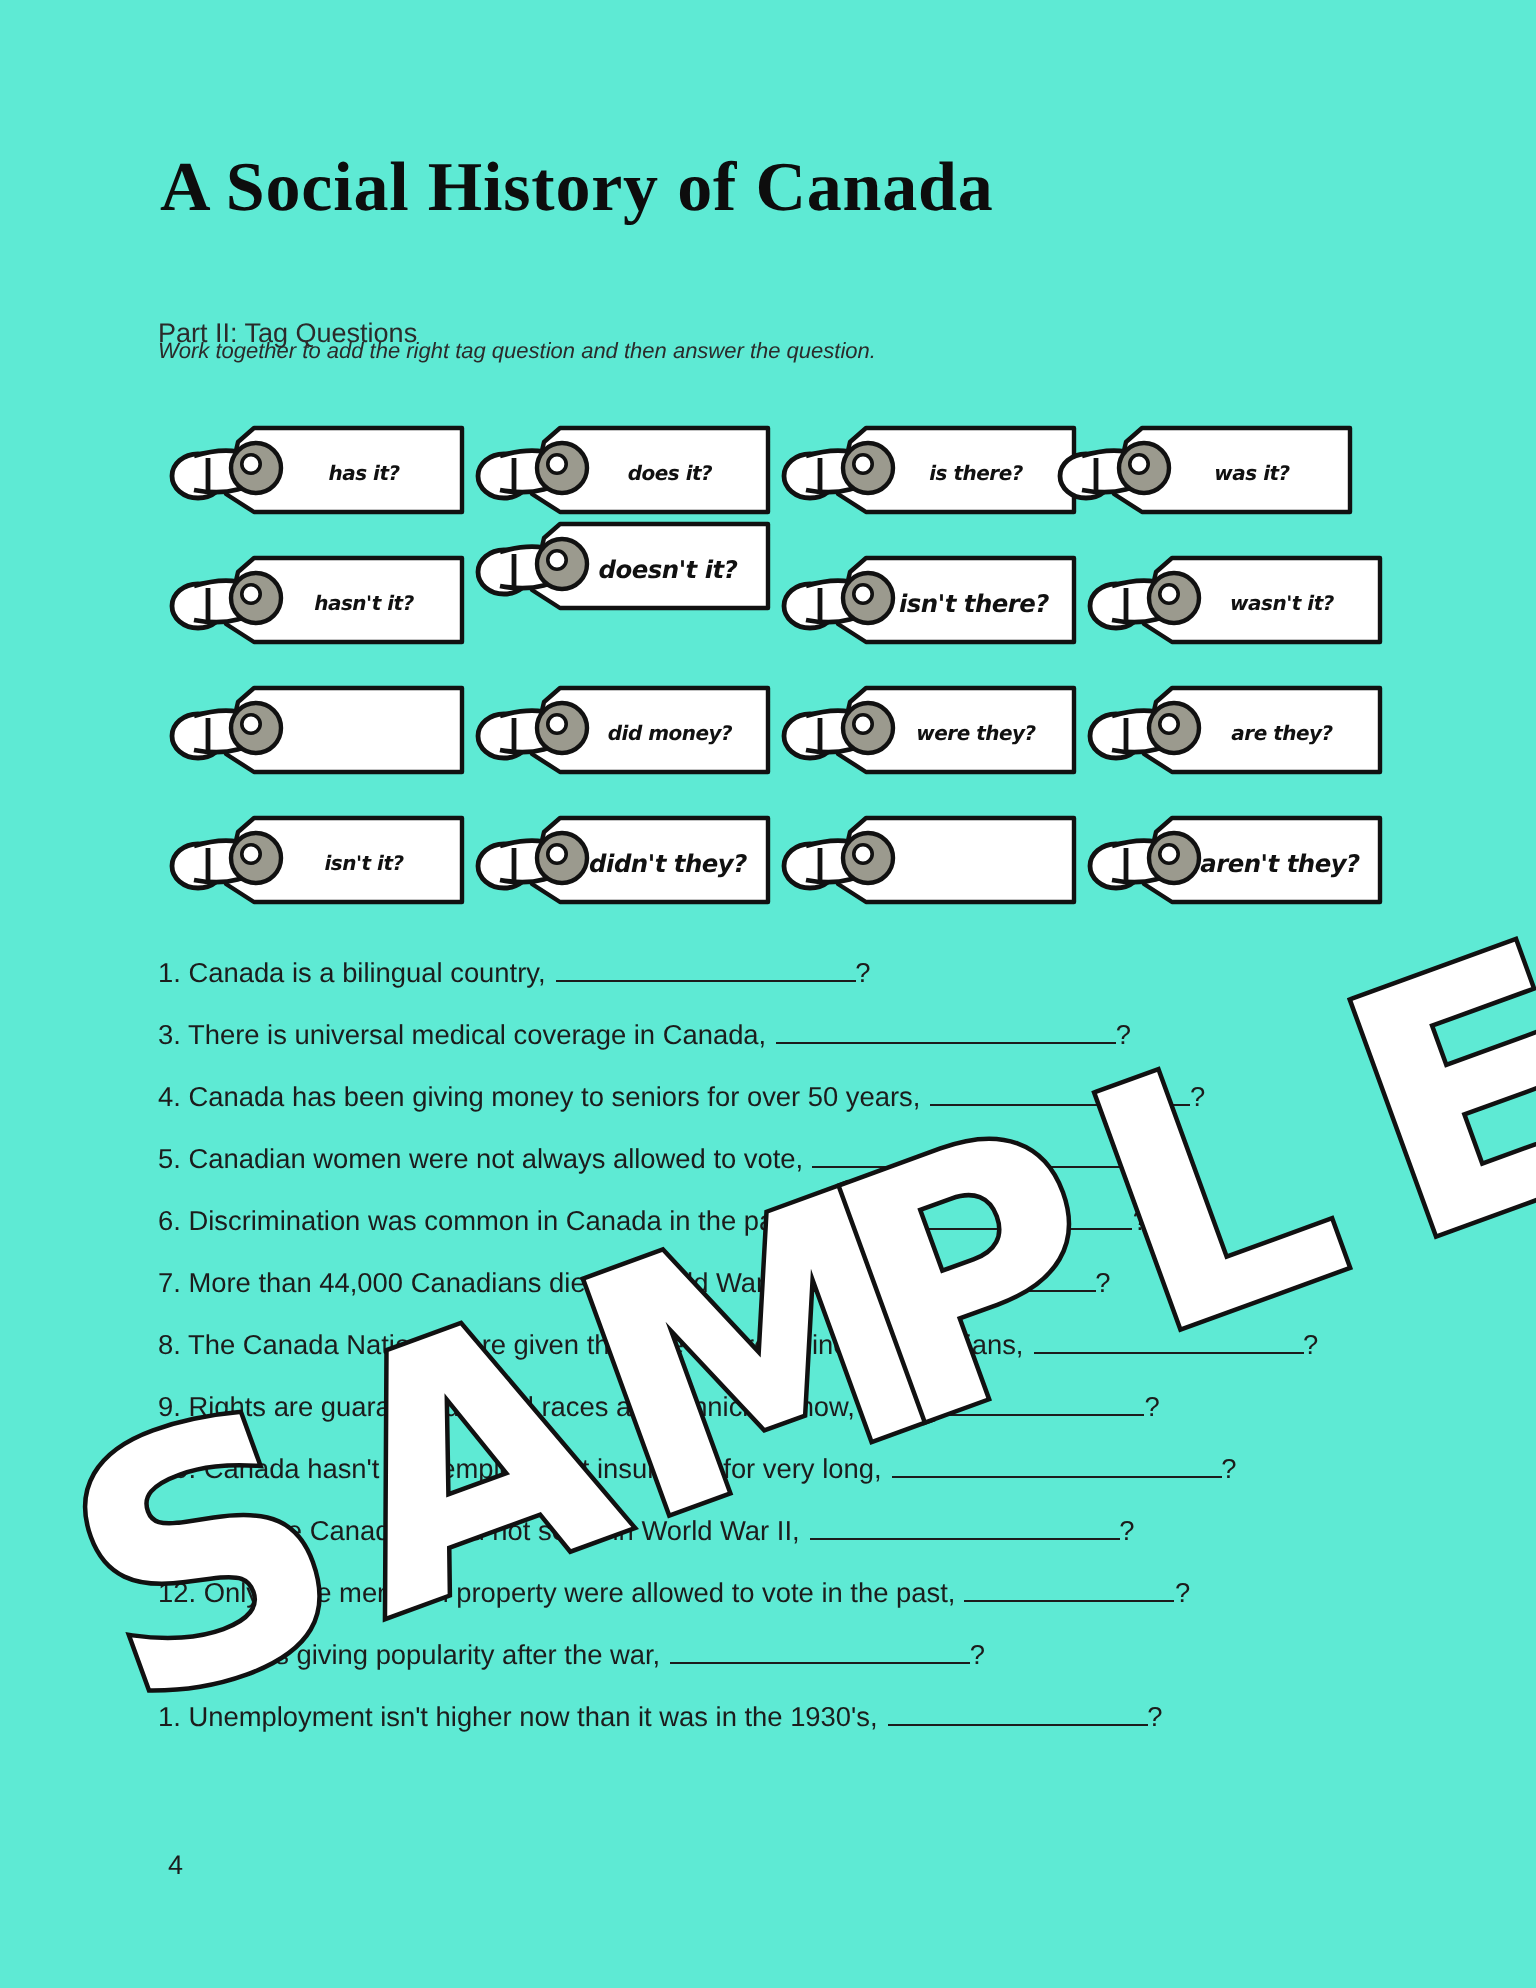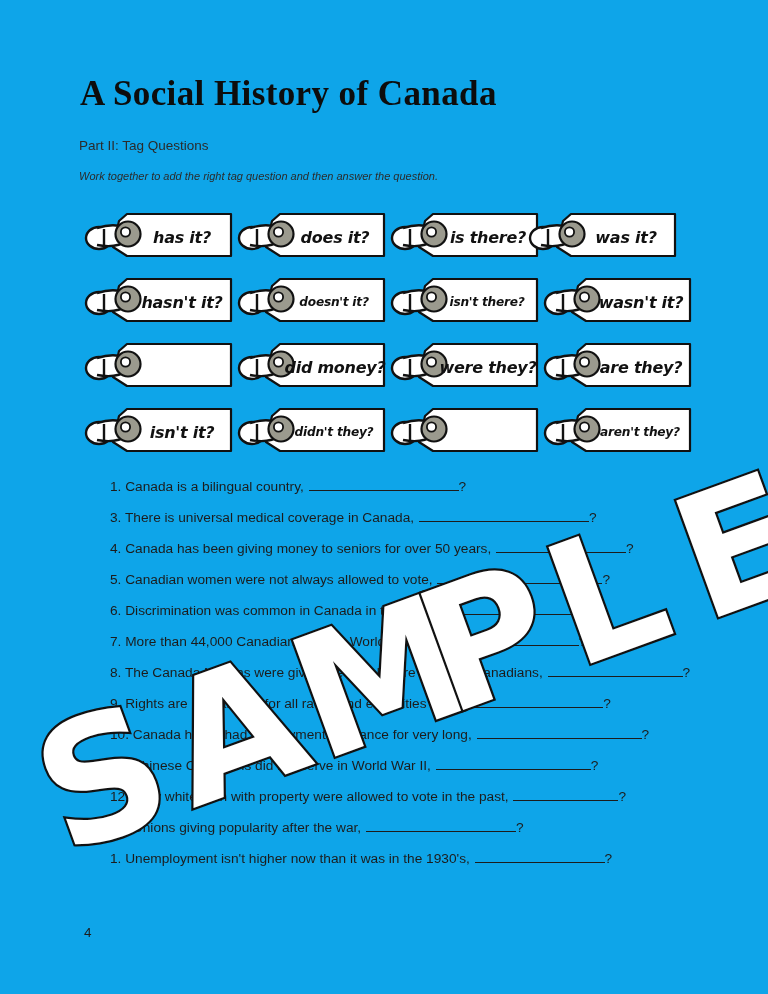--- a/index.html
+++ b/index.html
@@ -9,40 +9,40 @@
     background: #ffffff;
   }
   body {
     font-family: "Liberation Sans", sans-serif;
     color: #1a1a1a;
   }
   #page {
     position: relative;
     width: 768px;
     height: 994px;
-    background: #0ea5e9;
+    background: #5eead4;
     overflow: hidden;
   }
 
   
   .title {
     position: absolute;
     left: 80px;
     top: 74px;
     font-family: "Liberation Serif", "DejaVu Serif", serif;
     font-size: 35px;
     font-weight: bold;
     letter-spacing: 0.4px;
     color: #0d0d0d;
     white-space: nowrap;
   }
   .part-label {
     position: absolute;
     left: 79px;
-    top: 138px;
+    top: 159px;
     font-size: 13.5px;
     color: #2b2b2b;
     white-space: nowrap;
   }
   .instruction {
     position: absolute;
     left: 79px;
     top: 170px;
     font-size: 11px;
     font-style: italic;
@@ -77,40 +77,39 @@
     top: 0;
     width: 102px;
     height: 50px;
     display: flex;
     align-items: center;
     justify-content: center;
     text-align: center;
     font-family: "DejaVu Sans", sans-serif;
     font-style: italic;
     font-weight: bold;
-    font-size: 16px;
+    font-size: 10px;
     line-height: 13px;
     color: #111111;
     letter-spacing: -0.25px;
     white-space: pre-line;
     pointer-events: none;
   }
   .tag-text.wide {
     left: 44px;
     width: 108px;
     font-size: 12.2px;
   }
 
   
   #questions {
     position: absolute;
     left: 79px;
     top: 477px;
     width: 620px;
-    margin-left: 31px;
   }
   .q-row {
     position: relative;
     height: 31px;
     font-size: 13.7px;
     color: #1c1c1c;
     white-space: nowrap;
     line-height: 20px;
   }
   .q-text {
@@ -217,21 +216,21 @@
         <svg viewBox="0 0 150 50">
           <path d="M36 9 L44 2 L148 2 L148 44 L44 44 L30 35 Z" fill="#ffffff" stroke="#111111" stroke-width="2.2" stroke-linejoin="round"></path>
           <ellipse cx="16" cy="26" rx="13" ry="11" fill="#ffffff" stroke="#111111" stroke-width="2.4"></ellipse>
           <path d="M14 16 C30 11 44 13 50 22 C44 33 30 36 14 33" fill="#ffffff" stroke="#111111" stroke-width="2.4" stroke-linejoin="round"></path>
           <line x1="21" y1="17" x2="21" y2="34" stroke="#111111" stroke-width="2.4"></line>
           <circle cx="45" cy="22" r="12.5" fill="#9b9a8e" stroke="#111111" stroke-width="2.2"></circle>
           <circle cx="42.5" cy="20" r="4.6" fill="#ffffff" stroke="#111111" stroke-width="1.8"></circle>
         </svg>
         <span class="tag-text">hasn't it?</span>
       </div>
-      <div class="tag" style="left: 153px; top: 65px;">
+      <div class="tag" style="left: 153px; top: 48px;">
         <svg viewBox="0 0 150 50">
           <path d="M36 9 L44 2 L148 2 L148 44 L44 44 L30 35 Z" fill="#ffffff" stroke="#111111" stroke-width="2.2" stroke-linejoin="round"></path>
           <ellipse cx="16" cy="26" rx="13" ry="11" fill="#ffffff" stroke="#111111" stroke-width="2.4"></ellipse>
           <path d="M14 16 C30 11 44 13 50 22 C44 33 30 36 14 33" fill="#ffffff" stroke="#111111" stroke-width="2.4" stroke-linejoin="round"></path>
           <line x1="21" y1="17" x2="21" y2="34" stroke="#111111" stroke-width="2.4"></line>
           <circle cx="45" cy="22" r="12.5" fill="#9b9a8e" stroke="#111111" stroke-width="2.2"></circle>
           <circle cx="42.5" cy="20" r="4.6" fill="#ffffff" stroke="#111111" stroke-width="1.8"></circle>
         </svg>
         <span class="tag-text wide">doesn't it?</span>
       </div>

